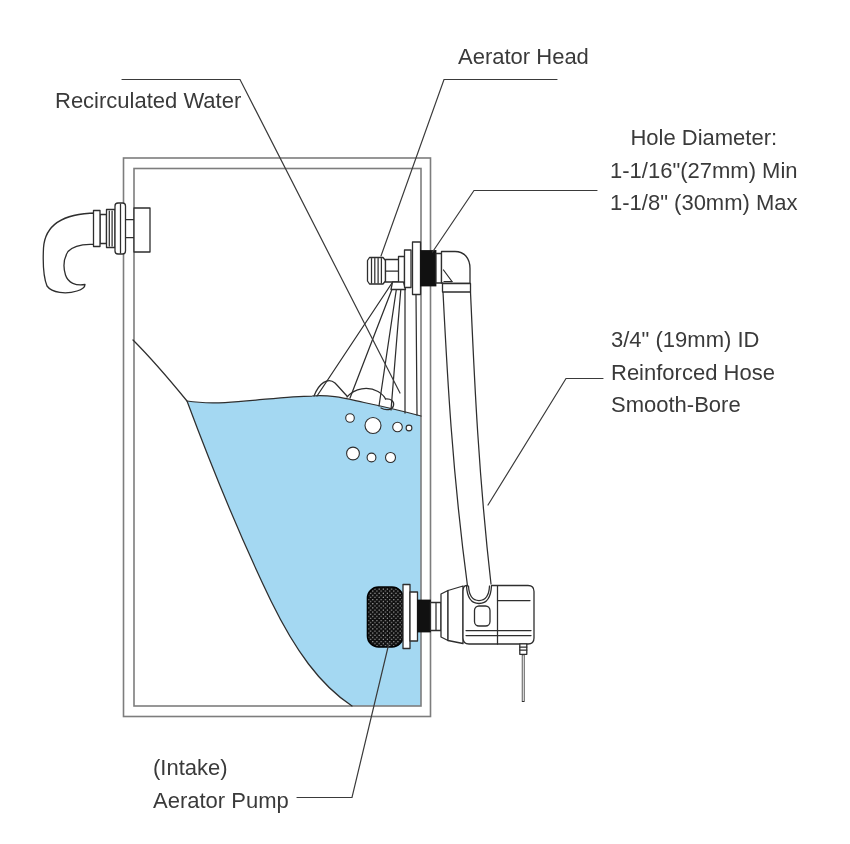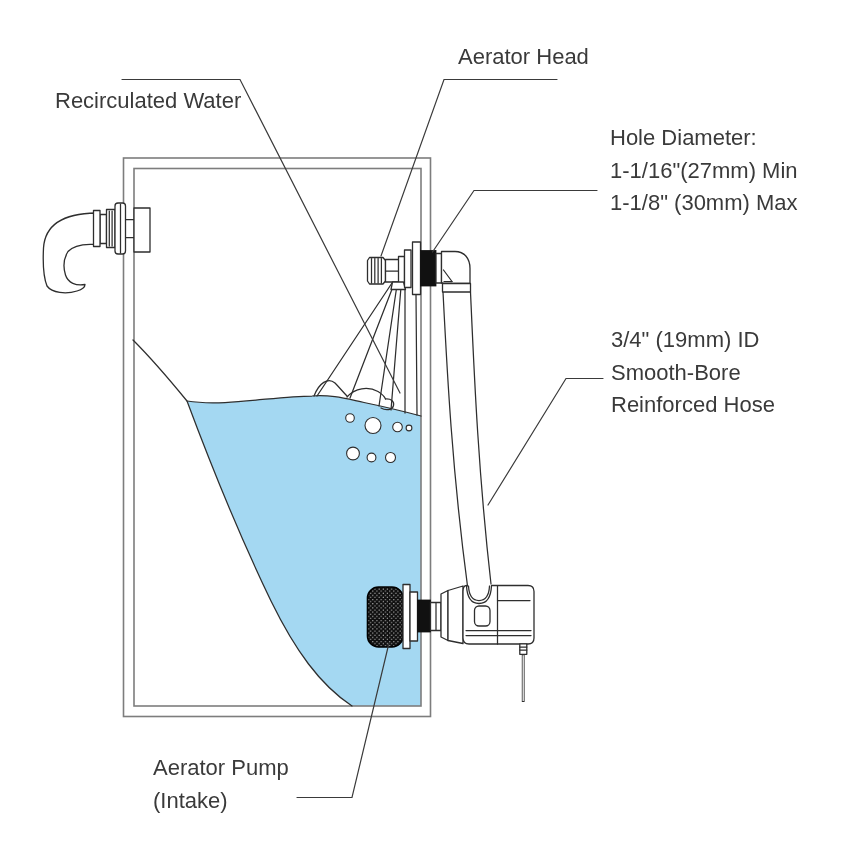--- a/index.html
+++ b/index.html
@@ -151,30 +151,30 @@
       <path class="ldr" d="M597,190.5 L474,190.5 L432.5,252"></path>
       <path class="ldr" d="M603,378.5 L566,378.5 L488,505"></path>
       <path class="ldr" d="M297,797.5 L352,797.5 L389,643"></path>
     </g>
   </svg>
 
   <div class="label single" style="left:55px;top:44px;margin-top:44px;">Recirculated Water</div>
 
   <div class="label single" style="left:458px;top:44px;">Aerator Head</div>
 
-  <div class="label" style="left:610px;top:122px;">
+  <div class="label" style="left:610px;top:122px;text-align:center;">
     <div>Hole Diameter:</div>
     <div>1-1/16"(27mm) Min</div>
     <div>1-1/8" (30mm) Max</div>
   </div>
 
   <div class="label" style="left:611px;top:324px;">
     <div>3/4" (19mm) ID</div>
+    <div>Reinforced Hose</div>
     <div>Smooth-Bore</div>
-    <div>Reinforced Hose</div>
   </div>
 
   <div class="label" style="left:153px;top:752px;">
+    <div>(Intake)</div>
     <div>Aerator Pump</div>
-    <div>(Intake)</div>
   </div>
 
 </div>
 
 </body></html>

